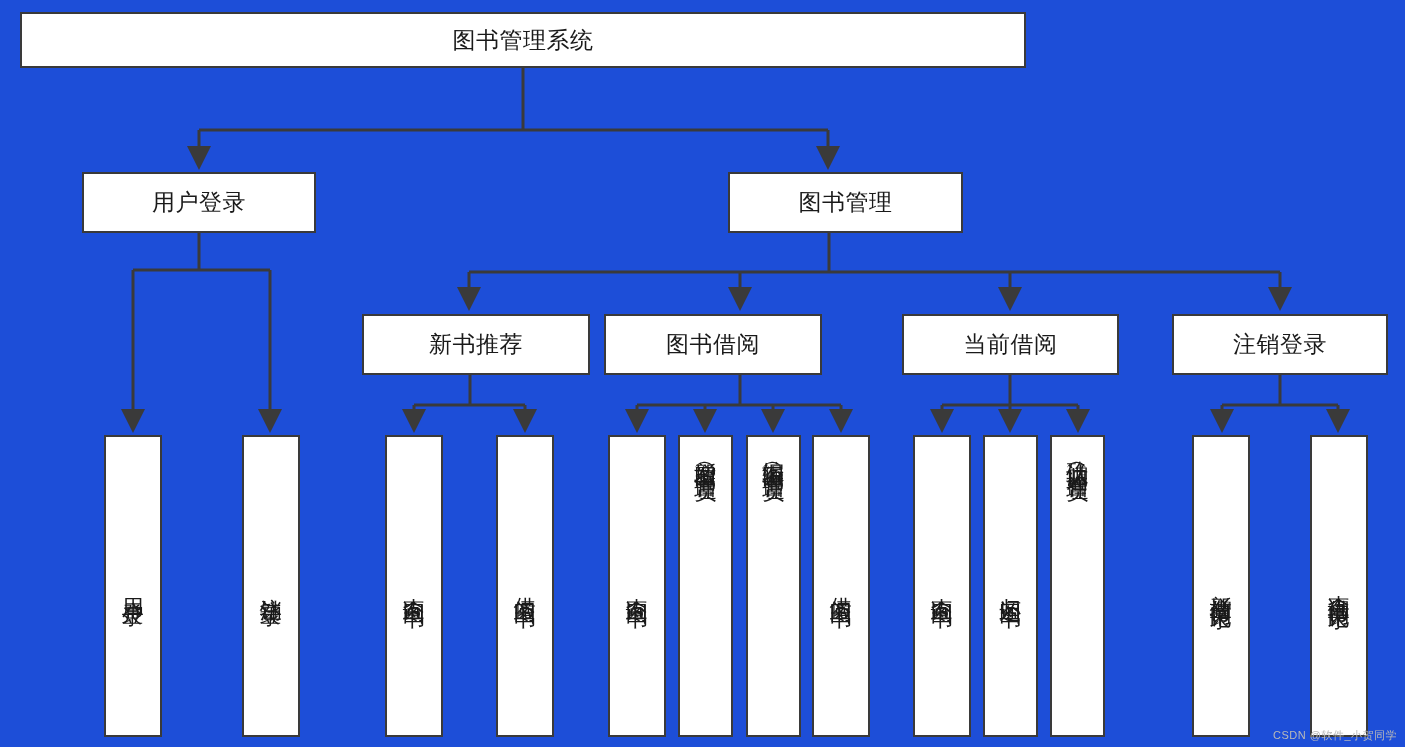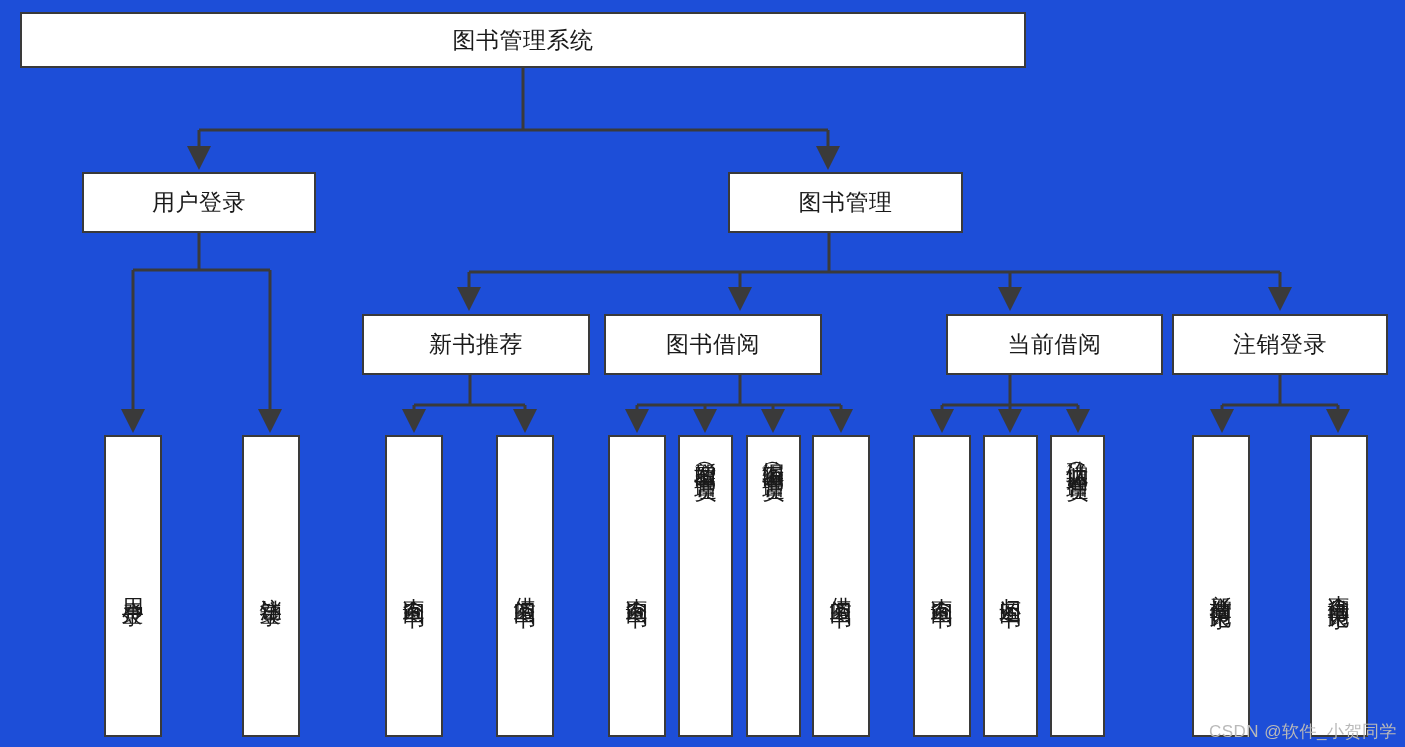--- a/index.html
+++ b/index.html
@@ -57,21 +57,21 @@
     max-height: 285px;
   }
   .leaf.align-top {
     align-items: flex-start;
     padding-top: 6px;
   }
   #watermark {
     position: absolute;
     right: 8px;
     bottom: 4px;
-    font-size: 17px;
+    font-size: 11px;
     color: #b9b9b9;
     letter-spacing: 0.5px;
     z-index: 5;
     white-space: nowrap;
   }
 </style>
 </head>
 <body>
 
 <div id="canvas">
@@ -136,21 +136,21 @@
   <div class="node" style="left:712px; top:172px; width:235px; height:61px;margin-left:16px;">
     <span class="label">图书管理</span>
   </div>
 
   <div class="node" style="left:362px; top:314px; width:228px; height:61px;">
     <span class="label">新书推荐</span>
   </div>
   <div class="node" style="left:604px; top:314px; width:218px; height:61px;">
     <span class="label">图书借阅</span>
   </div>
-  <div class="node" style="left:902px; top:314px; width:217px; height:61px;margin-left:44px;">
+  <div class="node" style="left:902px; top:314px; width:217px; height:61px;">
     <span class="label">当前借阅</span>
   </div>
   <div class="node" style="left:1172px; top:314px; width:216px; height:61px;">
     <span class="label">注销登录</span>
   </div>
 
   <div class="node leaf" style="left:104px; top:435px; width:58px; height:302px;">
     <span class="label">用户登录</span>
   </div>
   <div class="node leaf" style="left:242px; top:435px; width:58px; height:302px;">

